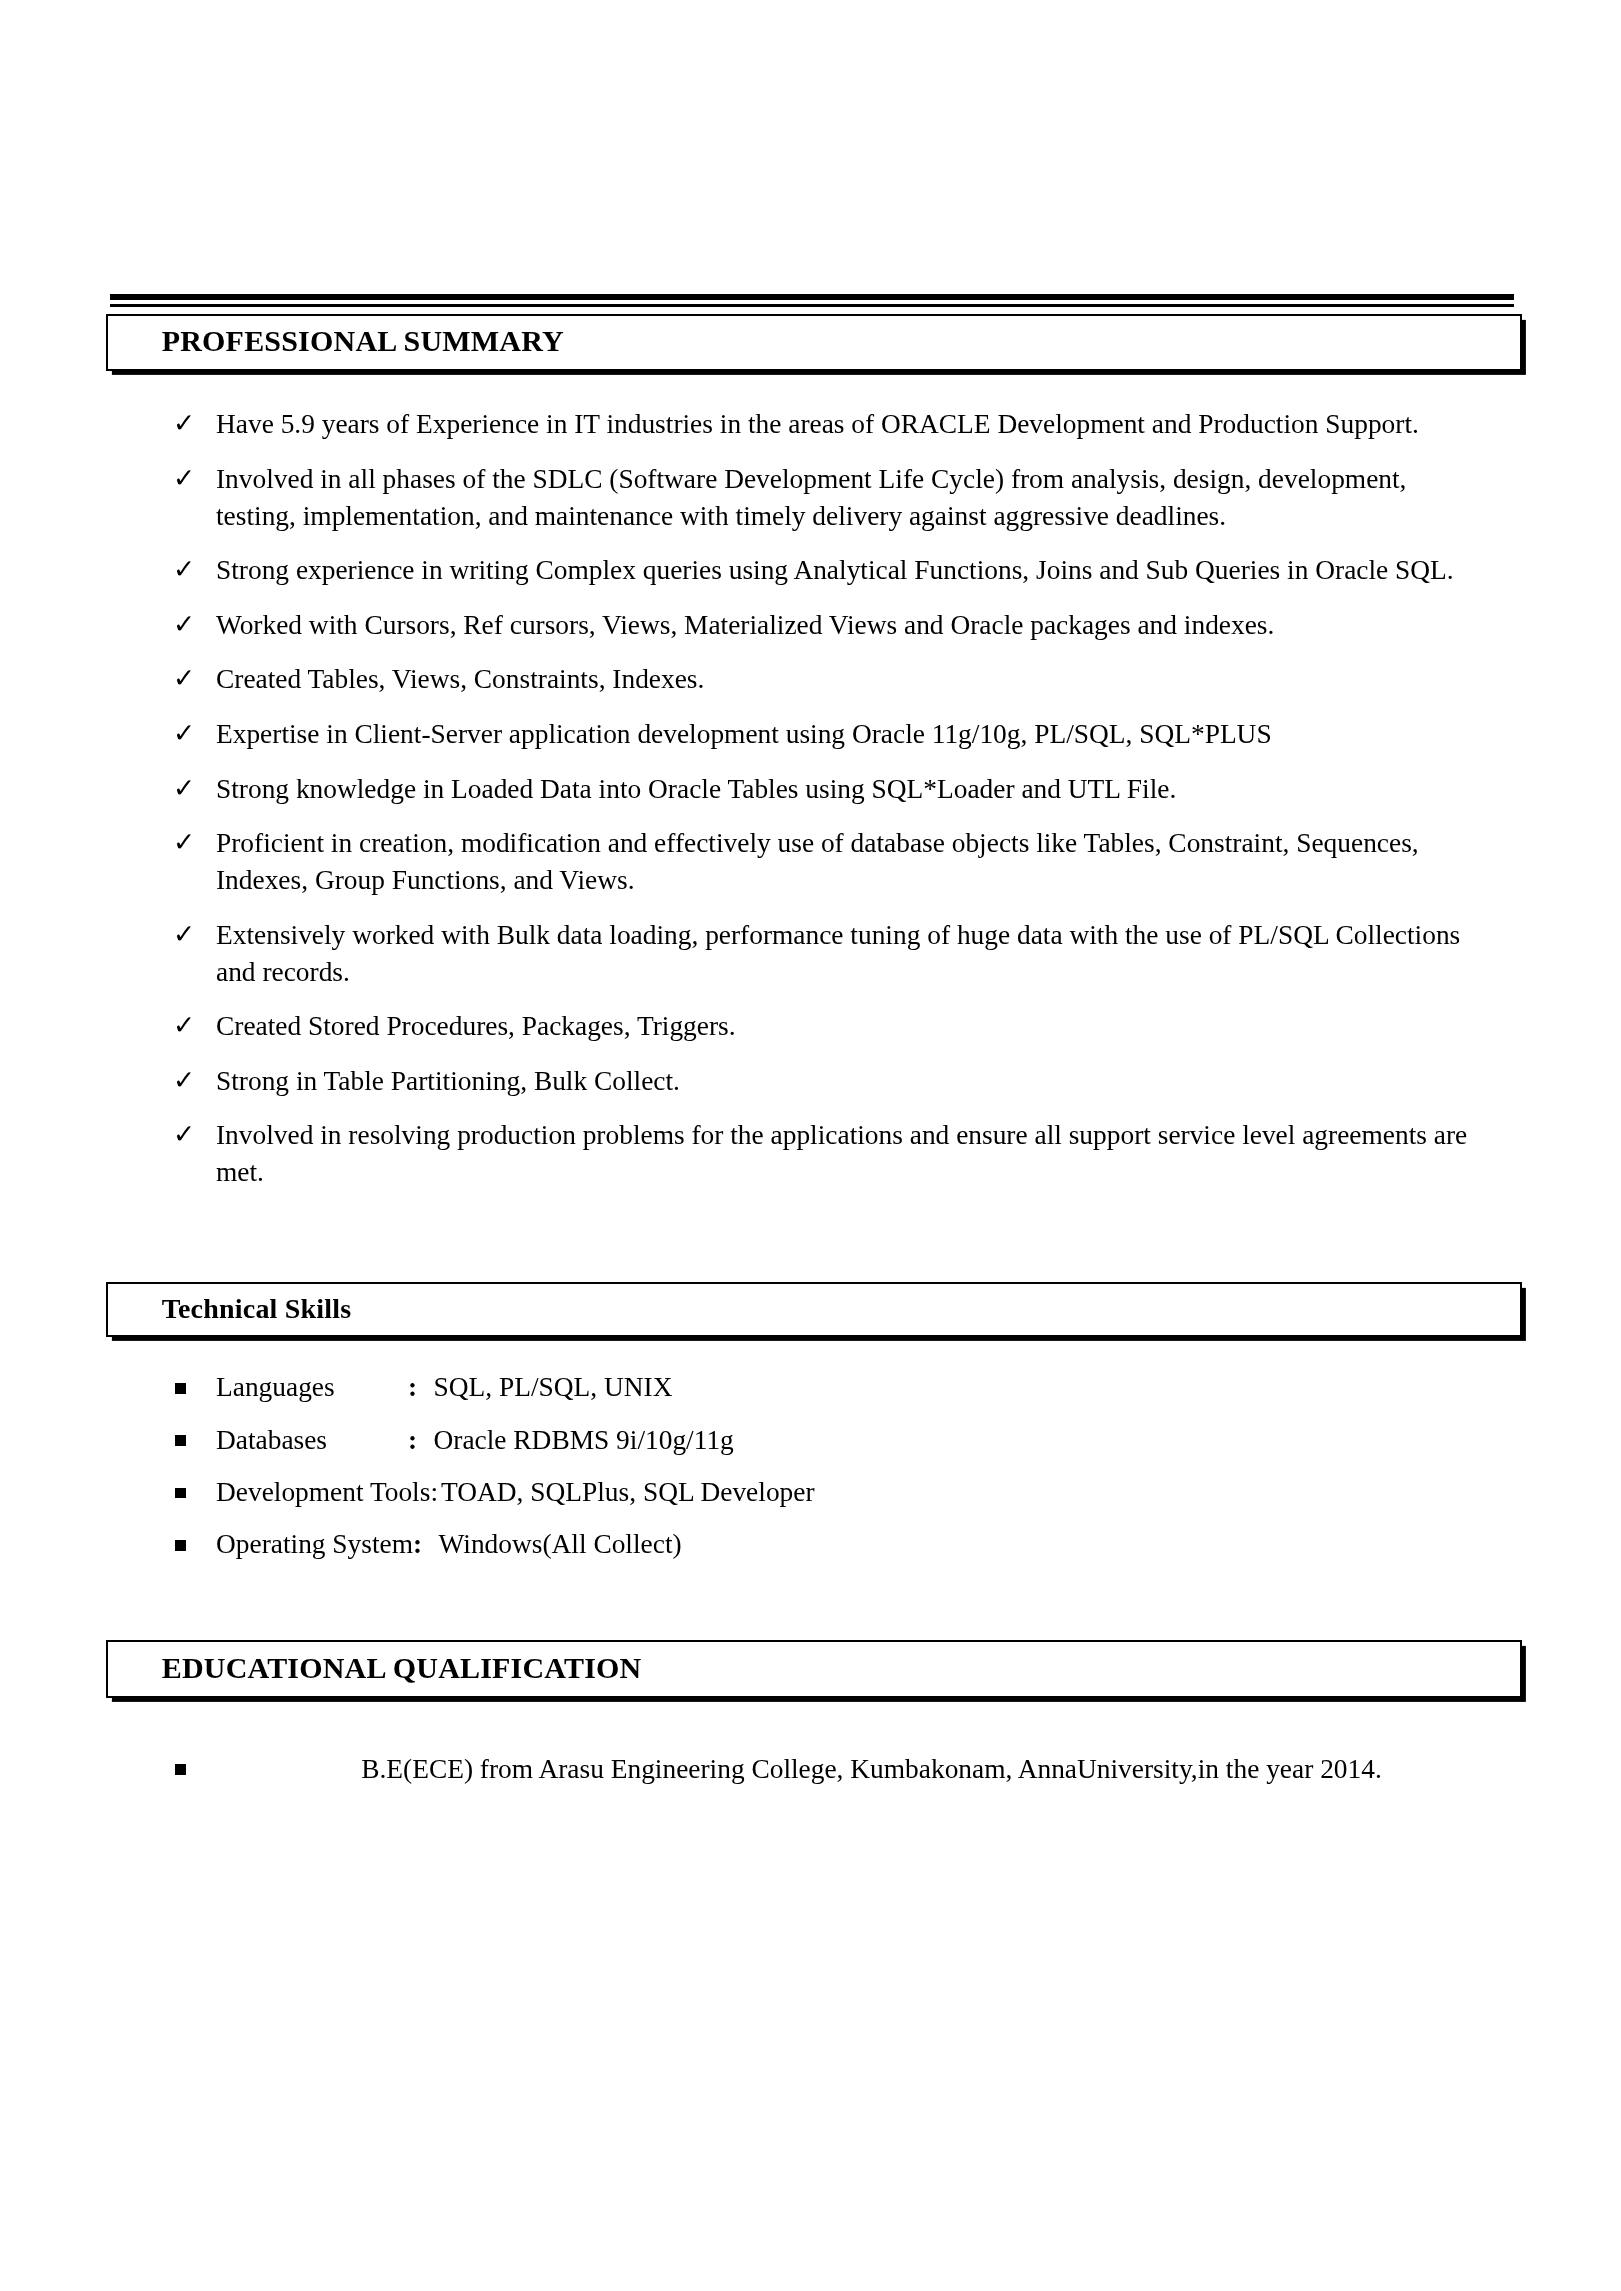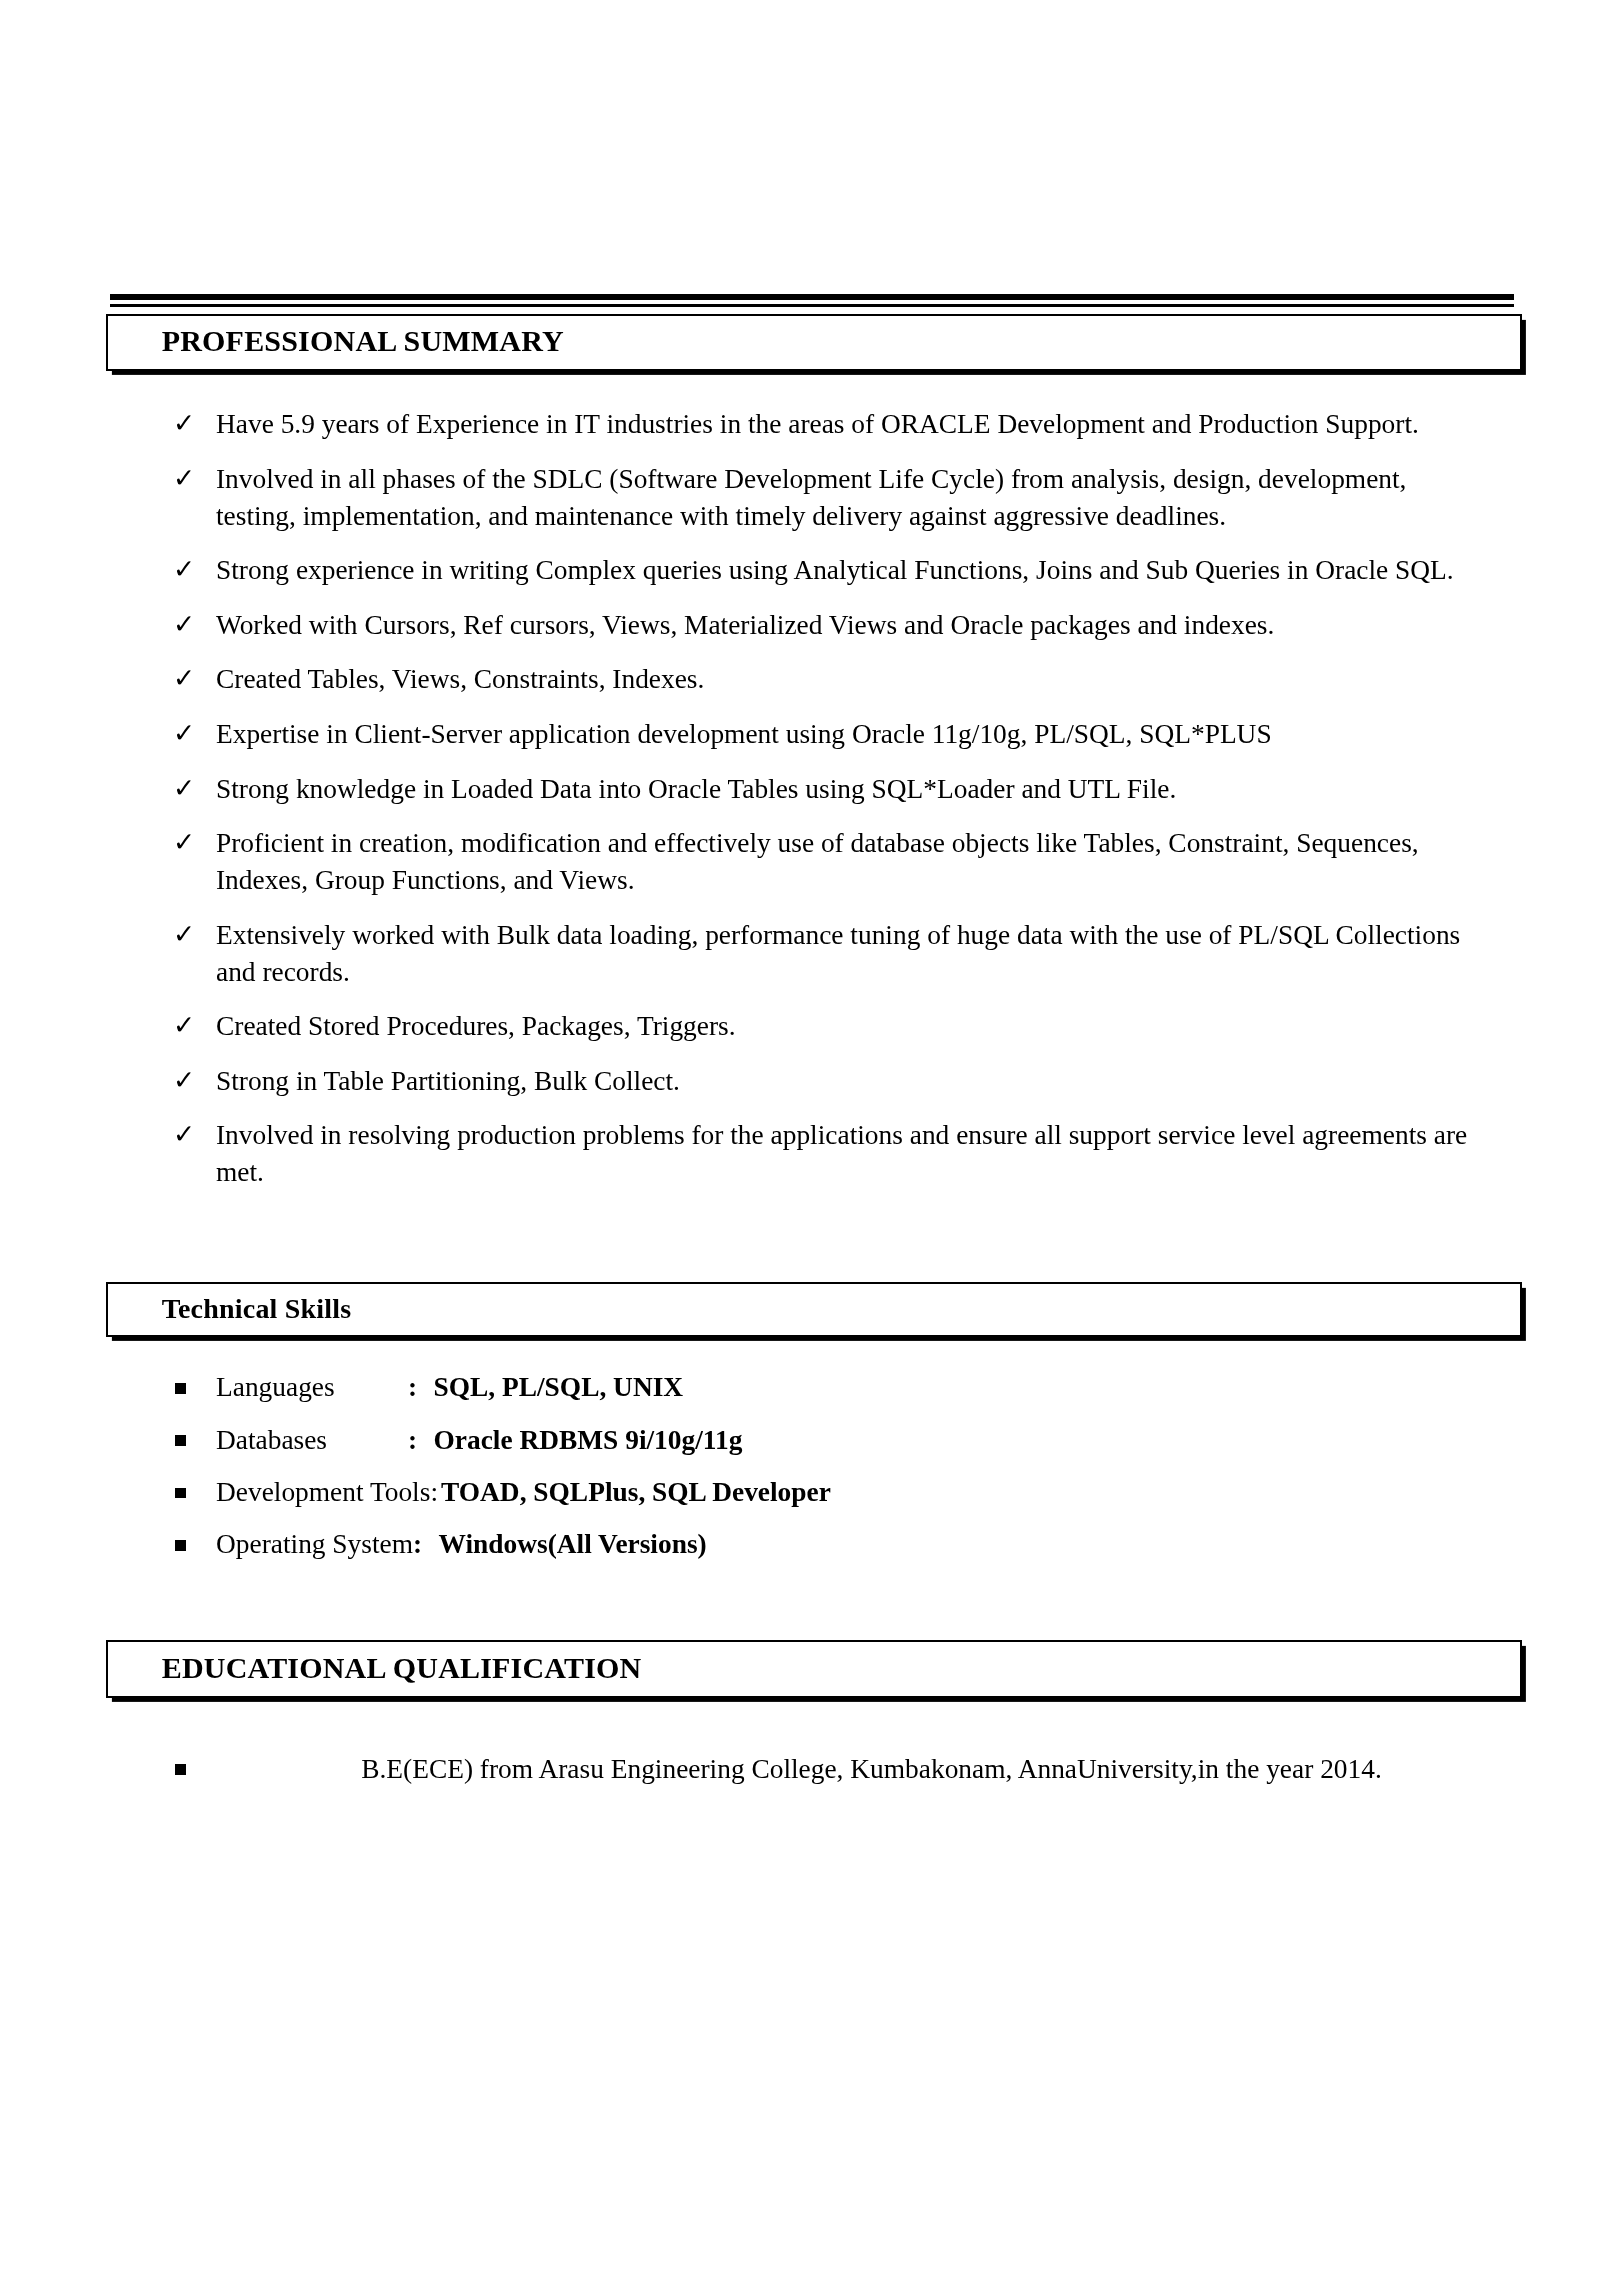--- a/index.html
+++ b/index.html
@@ -132,21 +132,21 @@
   .skills .lbl.wide {
     min-width: 0;
     margin-right: 3px;
   }
   .skills .colon {
     display: inline-block;
     font-weight: bold;
     width: 25.5px;
   }
   .skills .val {
-    font-weight: bold;
+    font-weight: normal;
   }
 
   
   .edu-list {
     margin: 0;
     padding: 0;
     list-style: none;
     margin-top: 53px;
   }
   .edu-list li {
@@ -249,21 +249,21 @@
       <li>
         <span class="sq"></span>
         <span class="lbl">Databases</span><span class="colon">:</span><span class="val">Oracle RDBMS 9i/10g/11g</span>
       </li>
       <li>
         <span class="sq"></span>
         <span class="lbl wide">Development Tools:</span><span class="val">TOAD, SQLPlus, SQL Developer</span>
       </li>
       <li>
         <span class="sq"></span>
-        <span class="lbl">Operating System</span><span class="colon">:</span><span class="val">Windows(All Versions)</span>
+        <span class="lbl">Operating System</span><span class="colon">:</span><span class="val">Windows(All Collect)</span>
       </li>
     </ul>
 
     <div class="spacer-md"></div>
 
     <div class="section-box">
       <div class="section-title">EDUCATIONAL QUALIFICATION</div>
     </div>
 
     <ul class="edu-list">

